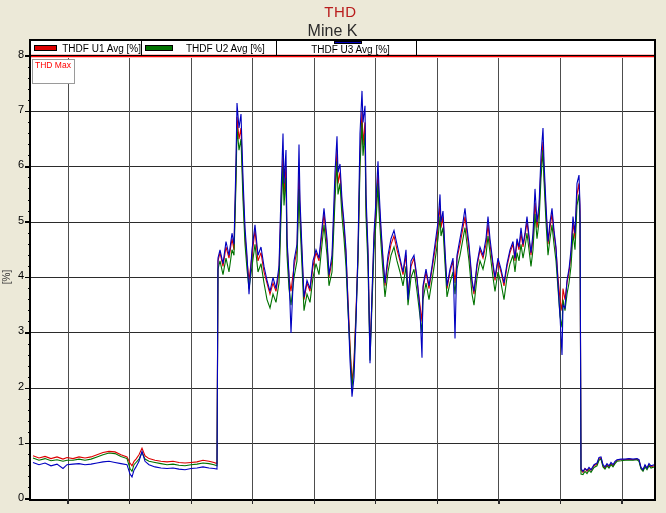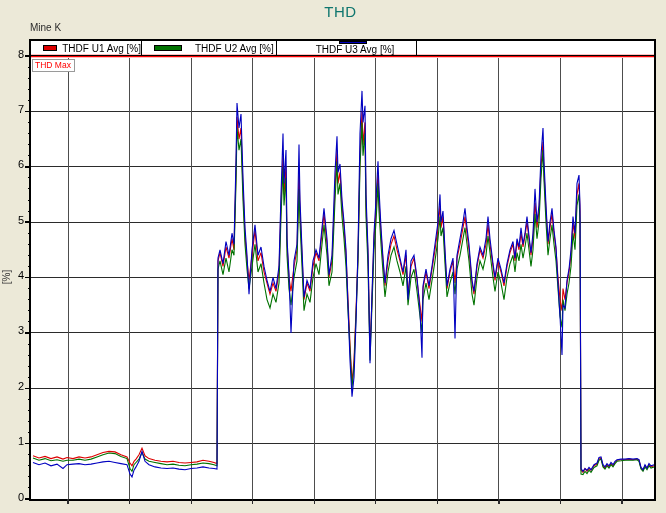--- a/index.html
+++ b/index.html
@@ -4,25 +4,25 @@
 <style>
   html,body{margin:0;padding:0;}
   .stage{
     position:relative; width:666px; height:513px;
     background:#ece9d8; overflow:hidden;
     font-family:"Liberation Sans","DejaVu Sans",sans-serif;
     -webkit-font-smoothing:none;
   }
   .chart-title{
     position:absolute; left:29px; top:3px; width:623px;
-    text-align:center; font-size:15px; color:#0f766e; letter-spacing:0.5px;
+    text-align:center; font-size:15px; color:#b91c1c; letter-spacing:0.5px;
   }
   .chart-subtitle{
-    position:absolute; left:30px; top:22px; width:623px;
-    font-size:10px; color:#2b2b2b;
+    position:absolute; left:21px; top:22px; width:623px;
+    text-align:center; font-size:16px; color:#2b2b2b;
   }
   .y-axis-title{
     position:absolute; left:-13px; top:271px; width:40px; height:12px;
     transform:rotate(-90deg); text-align:center;
     font-size:10px; color:#333;
   }
   .ytick-label{
     position:absolute; left:0; width:24px; text-align:right;
     font-size:11px; color:#000; line-height:15px; height:15px;
   }
@@ -31,29 +31,29 @@
     background:#fff; border:2px solid #000; box-sizing:content-box;
   }
   .plot svg{ position:absolute; left:0; top:0; overflow:visible; }
   .legend-strip{
     position:absolute; left:0; top:0; width:623px; height:14px;
     border-bottom:1px solid #000; display:flex; align-items:center;
     background:transparent; z-index:5;
   }
   .legend-cell{
     height:14px; display:flex; align-items:center;
-    border-right:1px solid #000; box-sizing:border-box; padding-left:12px;
+    border-right:1px solid #000; box-sizing:border-box; padding-left:3px;
   }
   .legend-cell.filler{ border-right:none; flex:1; }
   .legend-swatch{ width:26px; height:4px; border:1px solid #000; }
   .legend-label{ font-size:10px; color:#000; margin-left:5px; white-space:nowrap; }
   .thd-max-label{
     position:absolute; left:1px; top:18px; z-index:6;
     background:#fff; border:1px solid #9a9a9a;
-    font-size:8.5px; color:#f00; padding:0 3px 1px 2px; line-height:10px;
+    font-size:8.5px; color:#f00; padding:0 3px 13px 2px; line-height:10px;
     white-space:nowrap;
   }
 </style>
 </head>
 <body>
 
 <div class="stage">
   <div class="chart-title">THD</div>
   <div class="chart-subtitle">Mine K</div>
   <div class="y-axis-title">[%]</div>

